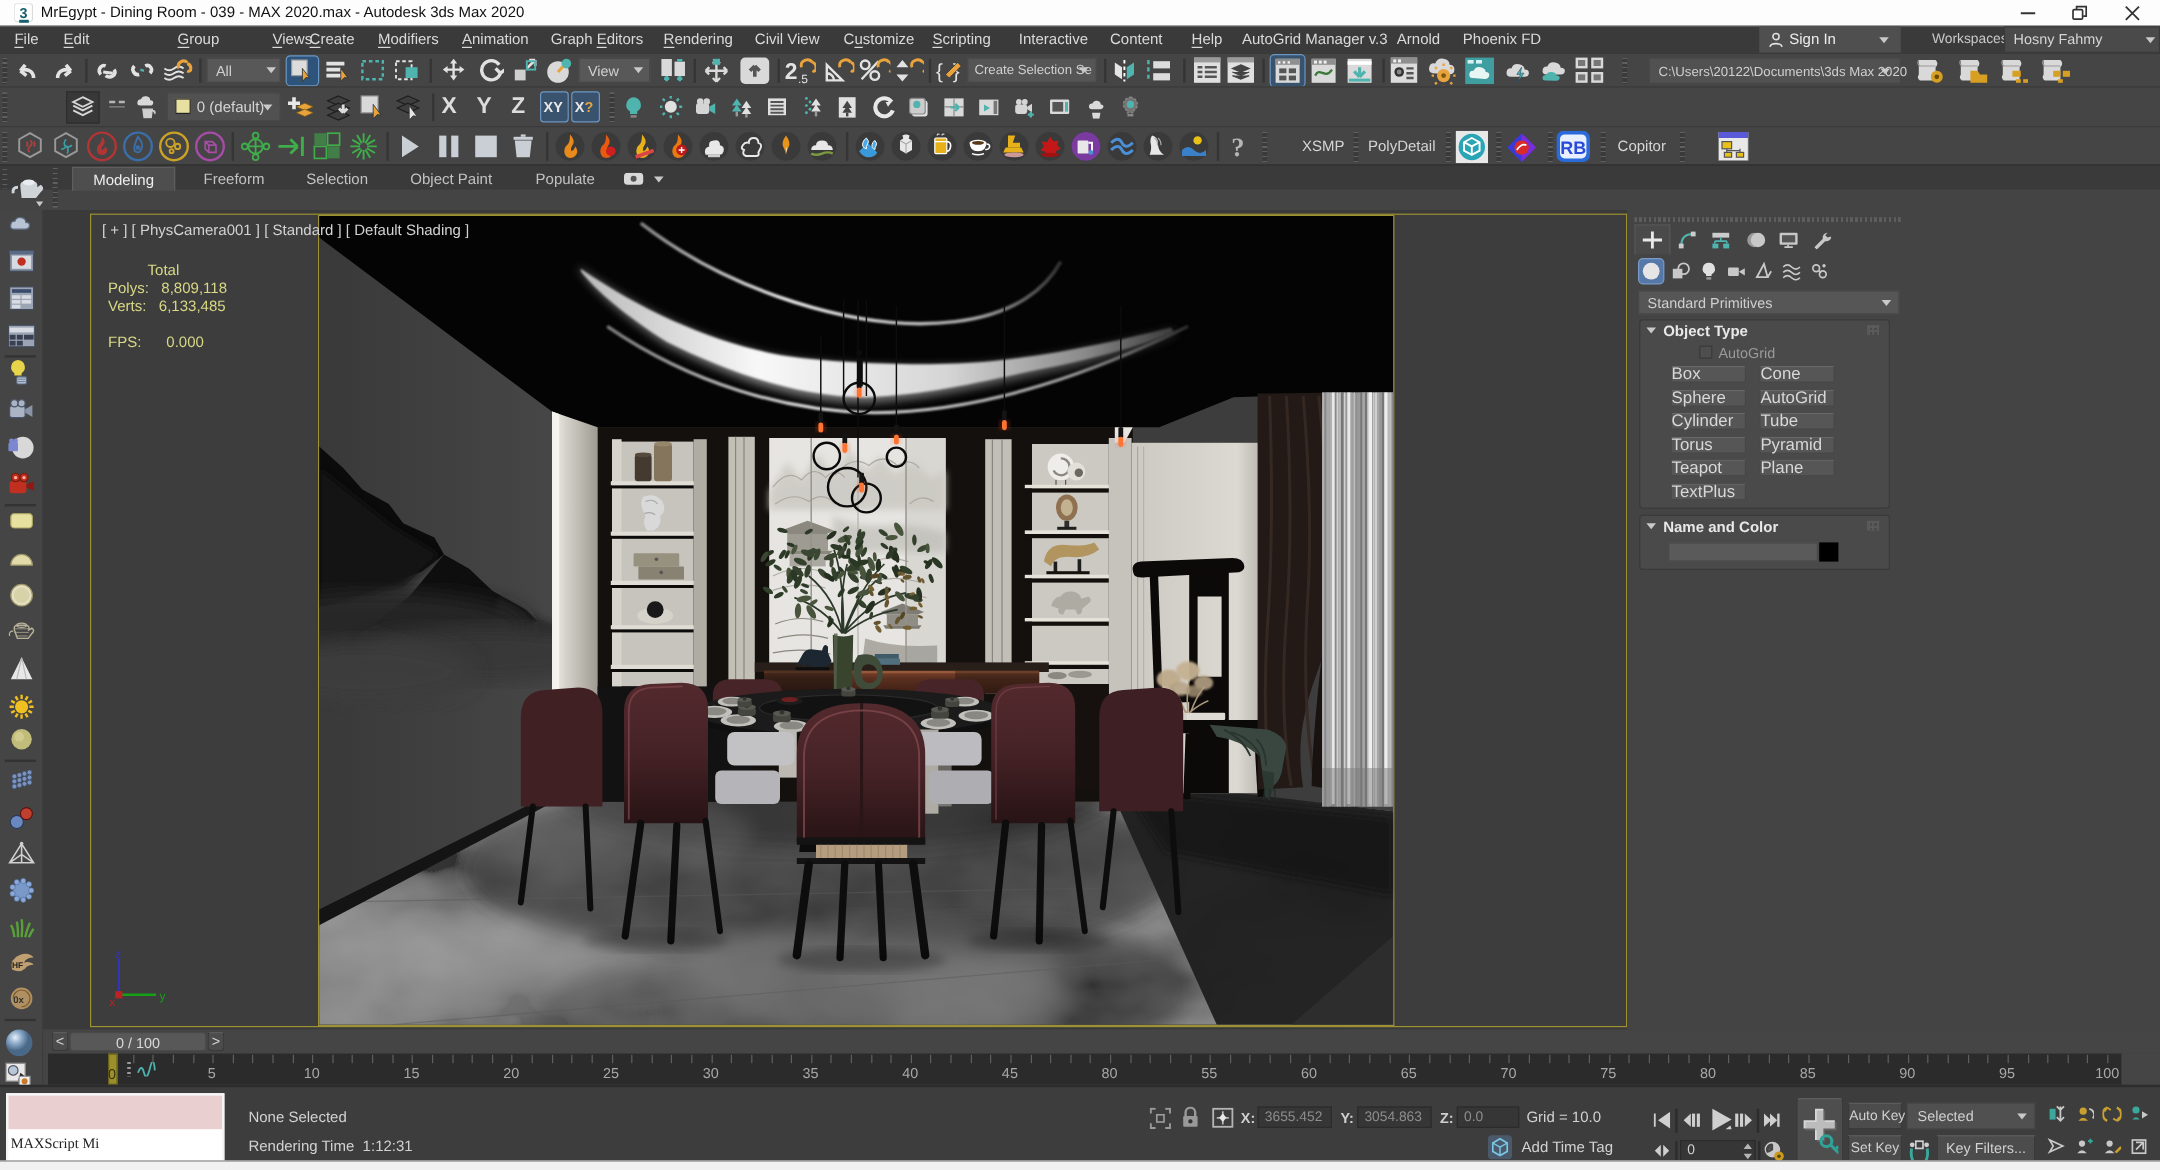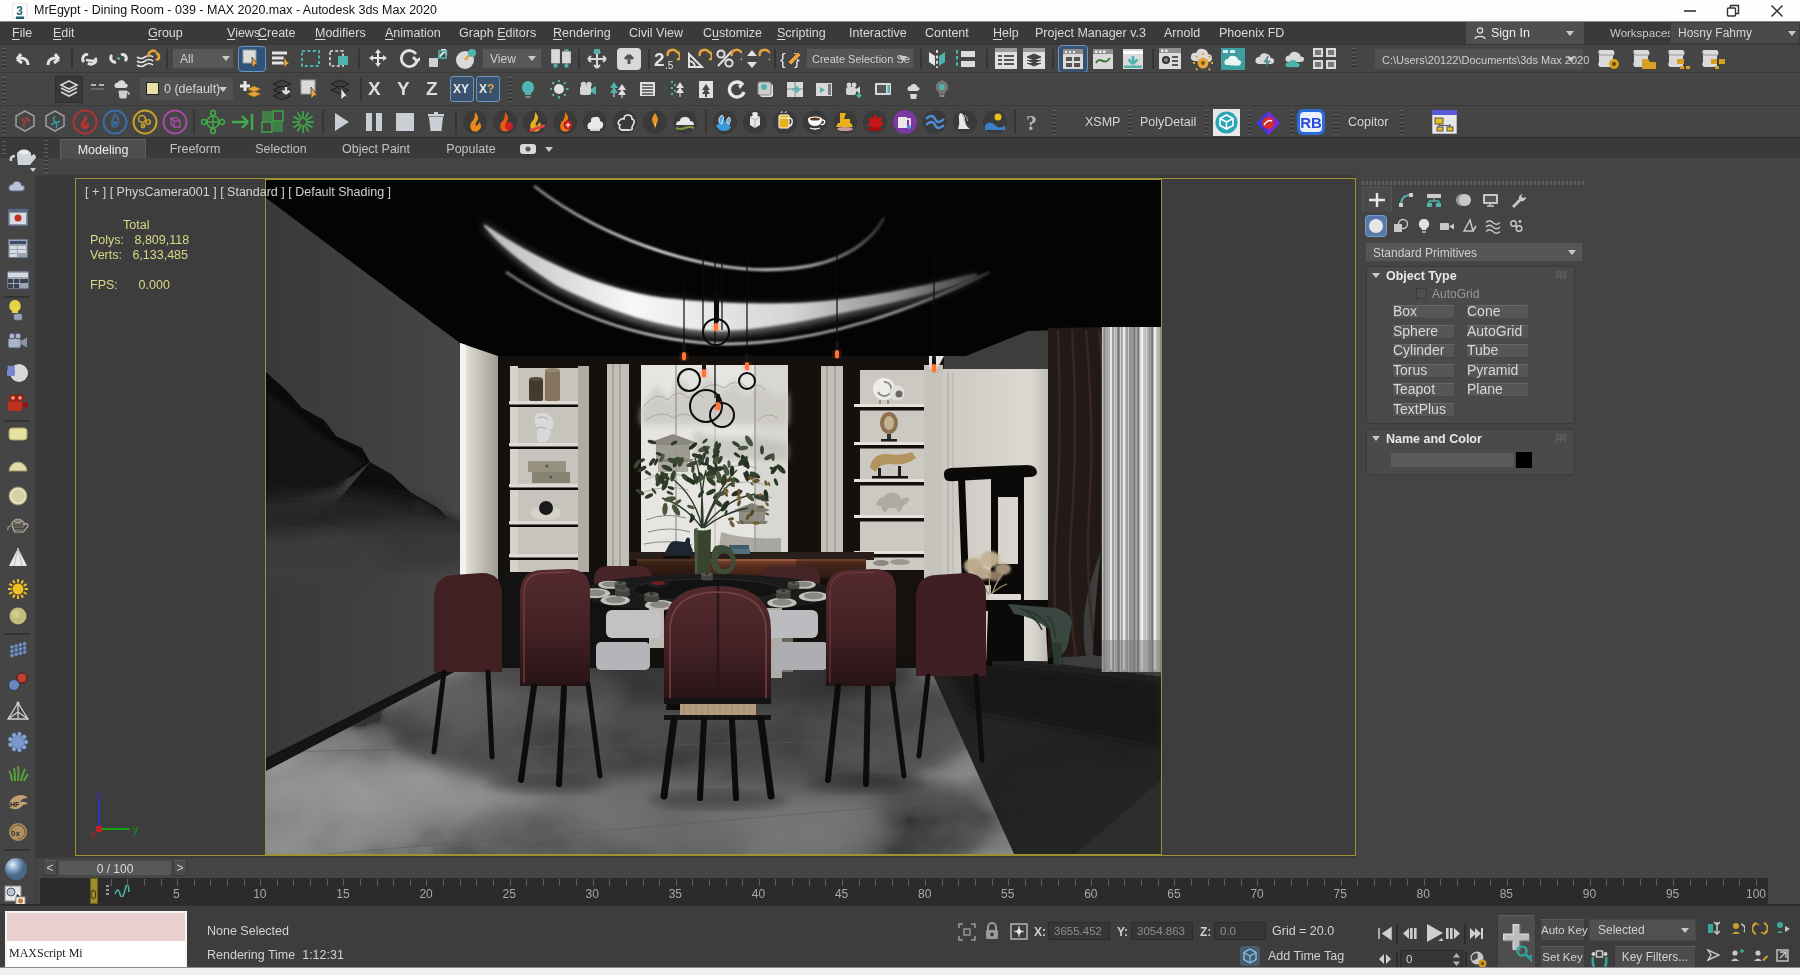--- a/index.html
+++ b/index.html
@@ -72,21 +72,21 @@
       <div class="menu t" style="left:315px;"><u>M</u>odifiers</div>
       <div class="menu t" style="left:385px;"><u>A</u>nimation</div>
       <div class="menu t" style="left:459px;">Graph <u>E</u>ditors</div>
       <div class="menu t" style="left:553px;"><u>R</u>endering</div>
       <div class="menu t" style="left:629px;">Civil View</div>
       <div class="menu t" style="left:703px;">C<u>u</u>stomize</div>
       <div class="menu t" style="left:777px;"><u>S</u>cripting</div>
       <div class="menu t" style="left:849px;">Interactive</div>
       <div class="menu t" style="left:925px;">Content</div>
       <div class="menu t" style="left:993px;"><u>H</u>elp</div>
-      <div class="menu t" style="left:1035px;">Project Manager v.3</div>
+      <div class="menu t" style="left:1035px;">AutoGrid Manager v.3</div>
       <div class="menu t" style="left:1164px;">Arnold</div>
       <div class="menu t" style="left:1219px;">Phoenix FD</div>
       <div style="left:1466px;top:0px;width:118px;height:22px;background:#4f4f4f;"></div>
 <svg style="left:1473px;top:4px;" width="14" height="14" viewBox="0 0 14 14">
         <circle cx="7" cy="4.5" r="2.6" fill="none" stroke="#e0e0e0" stroke-width="1.3"></circle>
         <path d="M2 13 C2.5 9.5 11.5 9.5 12 13" fill="none" stroke="#e0e0e0" stroke-width="1.3"></path>
       </svg>
 <div class="t" style="left:1491px;top:4px;color:#ececec;font-size:12.5px;">Sign In</div>
 <div class="darr" style="left:1566px;top:9px;"></div>
 <div class="t" style="left:1610px;top:5px;color:#c9c9c9;font-size:11.5px;">Workspaces:</div>
@@ -1760,21 +1760,21 @@
         <rect x="1" y="2" width="16" height="15" fill="none" stroke="#b5b5b5" stroke-width="1.5"></rect>
         <path d="M9 4 L9 15 M4 9.5 h10" stroke="#b5b5b5" stroke-width="1.5"></path>
         <path d="M9 6 l3 3.5 -3 3.5 -3 -3.5 Z" fill="#e8e8e8"></path>
       </svg>
       <div class="t" style="left:1034px;top:19px;color:#cfcfcf;font-size:12px;font-weight:bold;">X:</div>
       <div class="sfield t" style="left:1048px;top:16px;width:62px;height:18px;">3655.452</div>
       <div class="t" style="left:1117px;top:19px;color:#cfcfcf;font-size:12px;font-weight:bold;">Y:</div>
       <div class="sfield t" style="left:1131px;top:16px;width:62px;height:18px;">3054.863</div>
       <div class="t" style="left:1200px;top:19px;color:#cfcfcf;font-size:12px;font-weight:bold;">Z:</div>
       <div class="sfield t" style="left:1214px;top:16px;width:52px;height:18px;">0.0</div>
-      <div class="sbtext t" style="left:1272px;top:18px;">Grid = 20.0</div>
+      <div class="sbtext t" style="left:1272px;top:18px;">Grid = 10.0</div>
       <div style="left:1240px;top:40px;width:20px;height:20px;background:#4a5a6a;border-radius:3px;"></div>
       <svg class="icon" style="left:1242px;top:42px;" width="16" height="16" viewBox="0 0 16 16">
         <path d="M8 1 l6 3.5 v7 L8 15 L2 11.5 v-7 Z" fill="none" stroke="#7ac8e8" stroke-width="1.4"></path>
         <path d="M2 4.5 L8 8 l6 -3.5 M8 8 v7" stroke="#7ac8e8" stroke-width="1.2" fill="none"></path>
       </svg>
       <div class="sbtext t" style="left:1268px;top:43px;">Add Time Tag</div>
       <svg class="icon" style="left:1377px;top:20px;" width="15" height="15" viewBox="0 0 15 15">
         <path d="M2 2 v11 M14 2 L6 7.5 l8 5.5 Z" fill="#cfcfcf" stroke="#cfcfcf" stroke-width="1.5"></path>
       </svg>
       <div style="left:1396px;top:18px;width:2px;height:20px;background:#2c2c2c;"></div>

